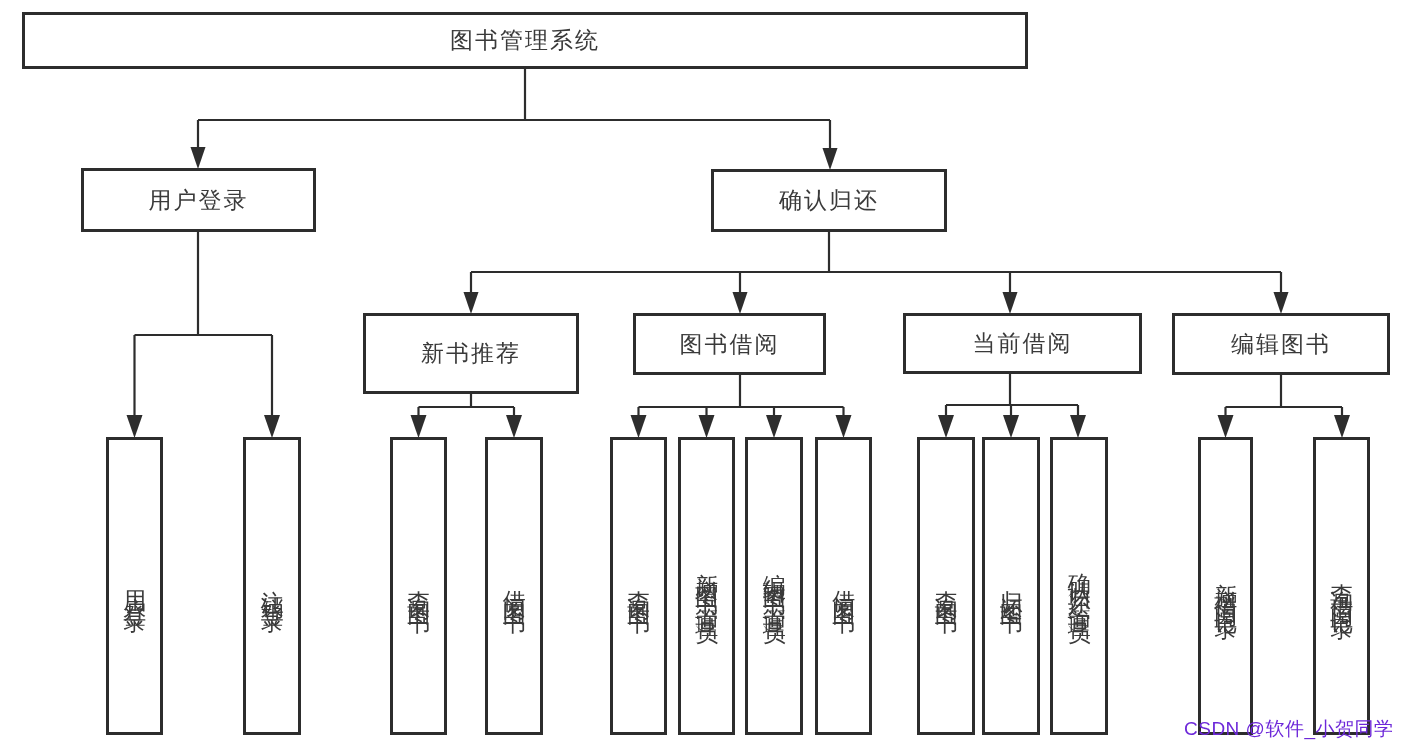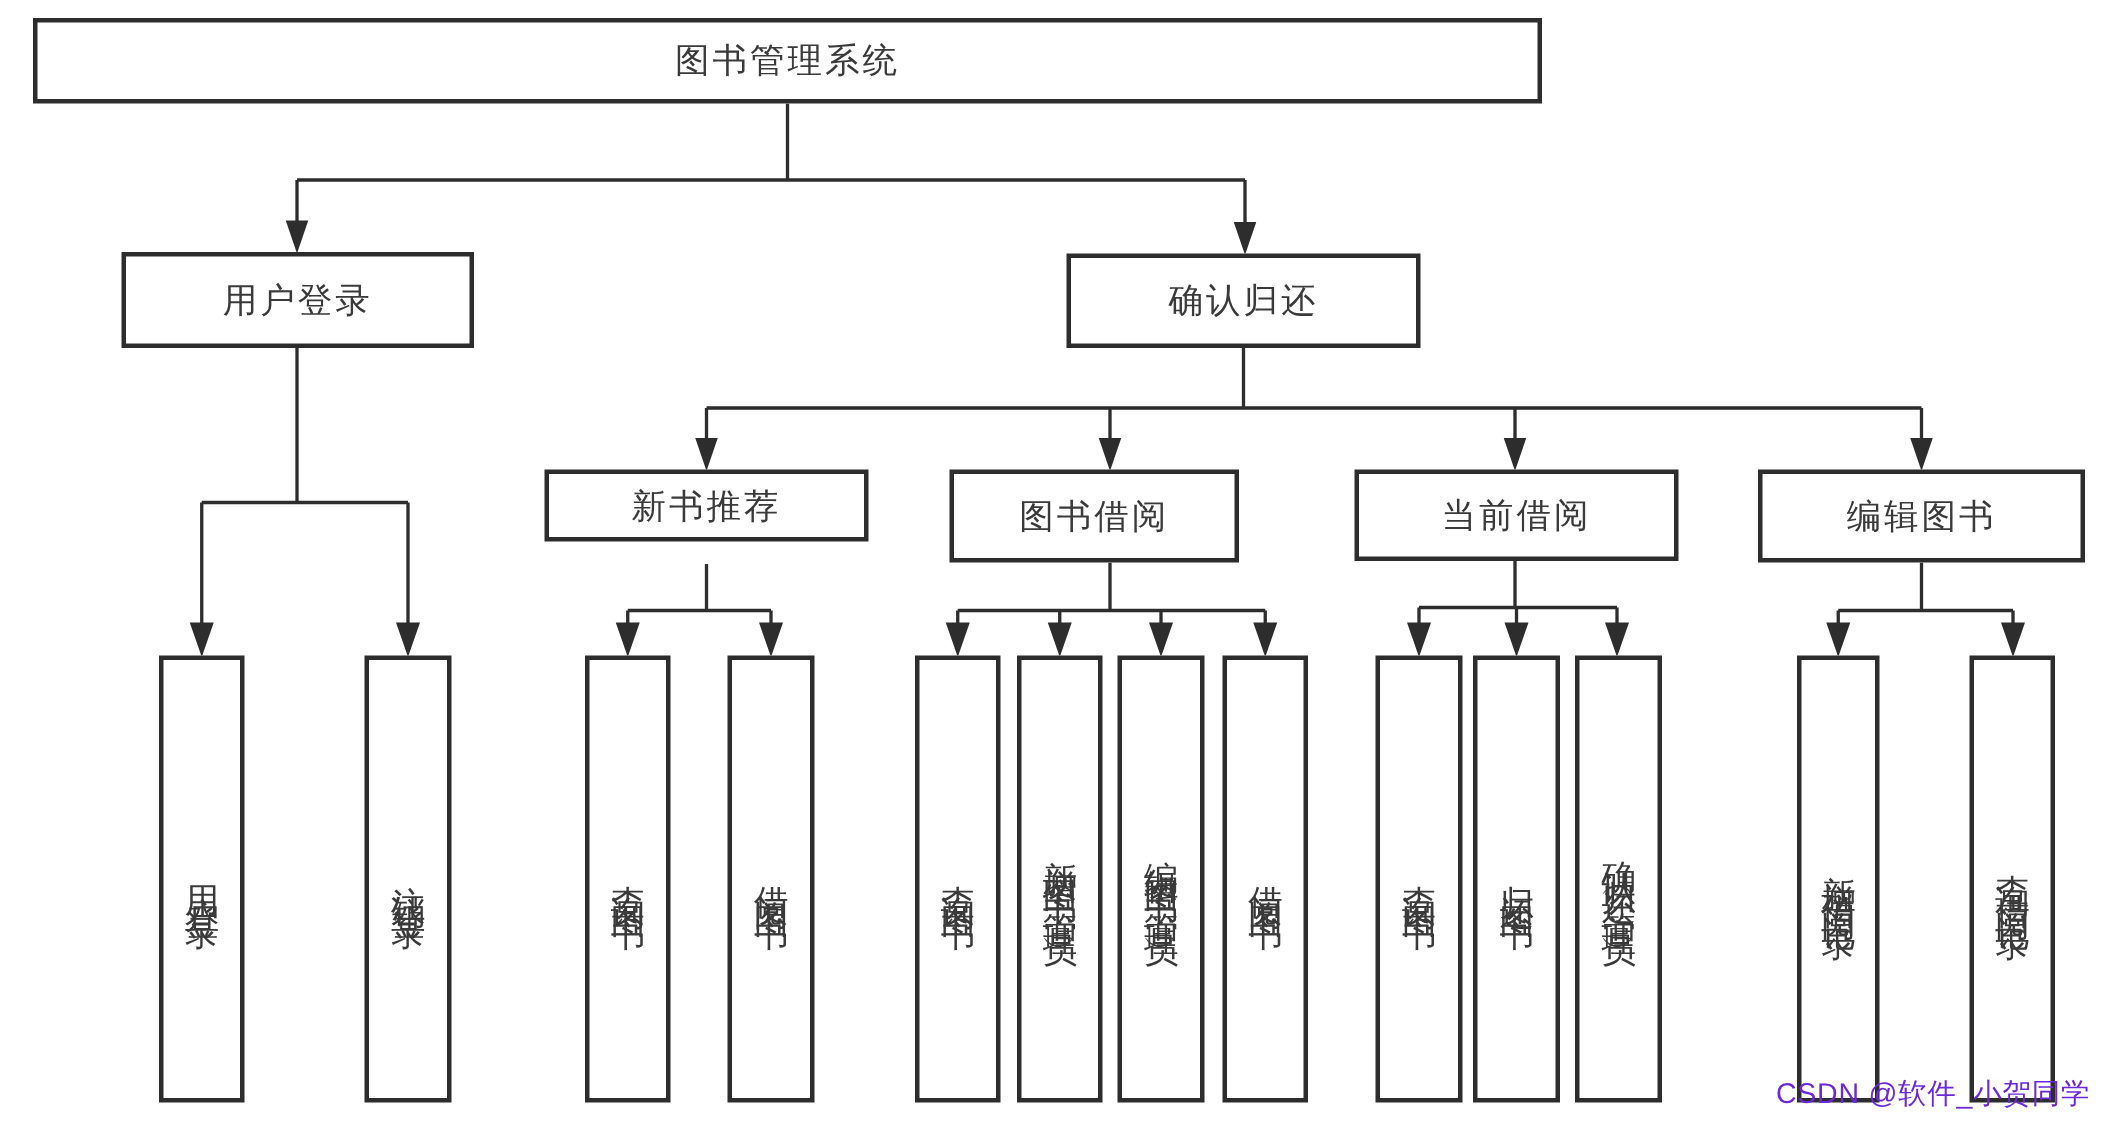--- a/index.html
+++ b/index.html
@@ -84,27 +84,27 @@
     <span>图书管理系统</span>
   </div>
 
   <div class="node" style="left:81px; top:168px; width:235px; height:64px;">
     <span>用户登录</span>
   </div>
   <div class="node" style="left:711px; top:169px; width:236px; height:63px;">
     <span>确认归还</span>
   </div>
 
-  <div class="node" style="left:363px; top:313px; width:216px; height:48px;">
+  <div class="node" style="left:363px; top:313px; width:216px; height:81px;">
     <span>新书推荐</span>
   </div>
   <div class="node" style="left:633px; top:313px; width:193px; height:62px;">
     <span>图书借阅</span>
   </div>
-  <div class="node" style="left:903px; top:313px; width:216px; height:61px;">
+  <div class="node" style="left:903px; top:313px; width:239px; height:61px;">
     <span>当前借阅</span>
   </div>
   <div class="node" style="left:1172px; top:313px; width:218px; height:62px;">
     <span>编辑图书</span>
   </div>
 
   <div class="node leaf" style="left:106px; top:437px; width:57px; height:298px;">
     <span class="vlbl">用户登录</span>
   </div>
   <div class="node leaf" style="left:243px; top:437px; width:58px; height:298px;">

